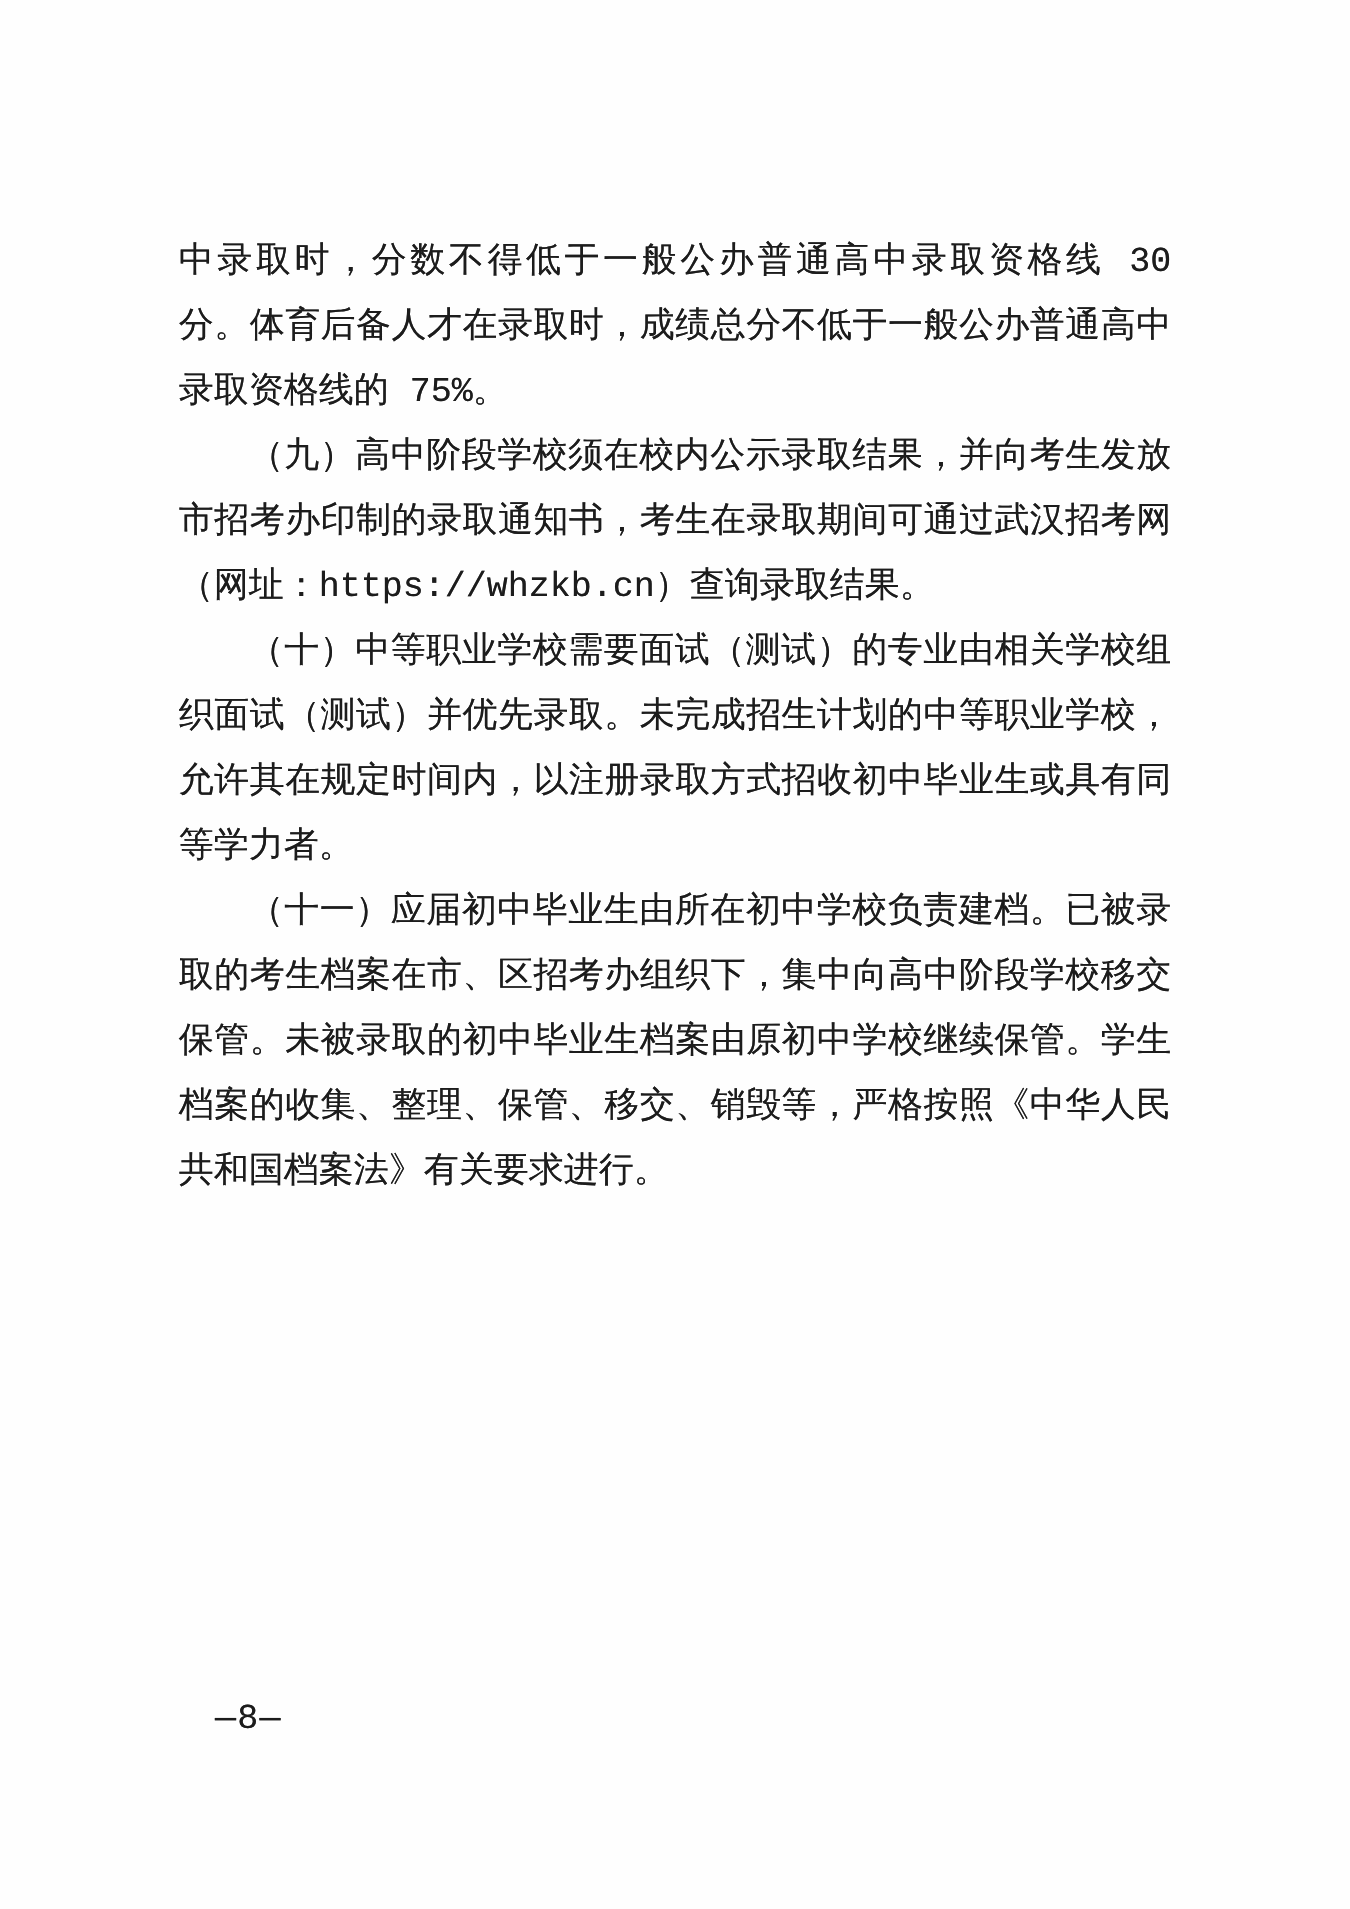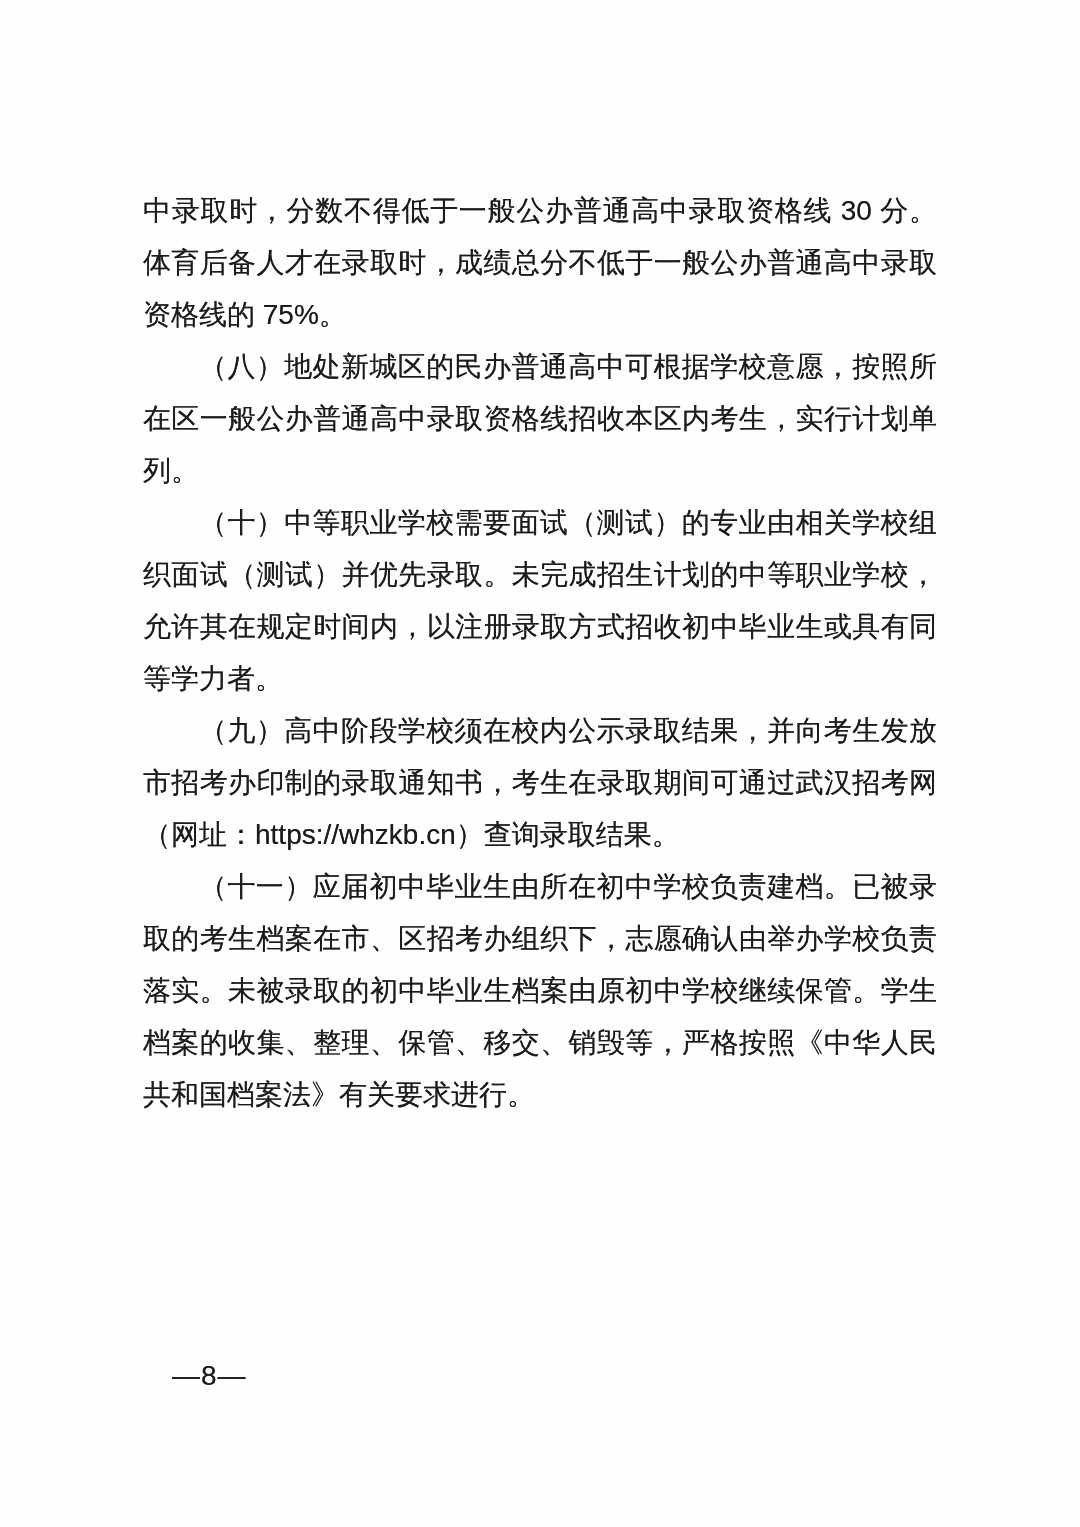--- a/index.html
+++ b/index.html
@@ -6,21 +6,21 @@
     margin: 0;
     padding: 0;
     background: #ffffff;
   }
   .page {
     position: relative;
     width: 1080px;
     height: 1527px;
     background: #fefefe;
     overflow: hidden;
-    font-family: Liberation Sans, sans-serif;
+    font-family: Liberation Mono, monospace;
     color: #1c1c1c;
   }
   .text-block {
     position: absolute;
     left: 143px;
     top: 185px;
     width: 794px;
     font-size: 28px;
     line-height: 52px;
     text-align: justify;
@@ -45,19 +45,18 @@
     color: #1c1c1c;
     text-shadow: 0 0 0.5px rgba(20,20,20,0.75);
   }
 </style>
 </head>
 <body>
 
 <div class="page">
   <div class="text-block">
     <p class="para continuation">中录取时，分数不得低于一般公办普通高中录取资格线 30 分。体育后备人才在录取时，成绩总分不低于一般公办普通高中录取资格线的 75%。</p>
-    <p class="para">（八）地处新城区的民办普通高中可根据学校意愿，按照所在区一般公办普通高中录取资格线招收本区内考生，实行计划单列。</p>
+    <p class="para">（九）高中阶段学校须在校内公示录取结果，并向考生发放市招考办印制的录取通知书，考生在录取期间可通过武汉招考网（网址：https://whzkb.cn）查询录取结果。</p>
     <p class="para">（十）中等职业学校需要面试（测试）的专业由相关学校组织面试（测试）并优先录取。未完成招生计划的中等职业学校，允许其在规定时间内，以注册录取方式招收初中毕业生或具有同等学力者。</p>
-    <p class="para">（九）高中阶段学校须在校内公示录取结果，并向考生发放市招考办印制的录取通知书，考生在录取期间可通过武汉招考网（网址：https://whzkb.cn）查询录取结果。</p>
-    <p class="para">（十一）应届初中毕业生由所在初中学校负责建档。已被录取的考生档案在市、区招考办组织下，志愿确认由举办学校负责落实。未被录取的初中毕业生档案由原初中学校继续保管。学生档案的收集、整理、保管、移交、销毁等，严格按照《中华人民共和国档案法》有关要求进行。</p>
+    <p class="para">（十一）应届初中毕业生由所在初中学校负责建档。已被录取的考生档案在市、区招考办组织下，集中向高中阶段学校移交保管。未被录取的初中毕业生档案由原初中学校继续保管。学生档案的收集、整理、保管、移交、销毁等，严格按照《中华人民共和国档案法》有关要求进行。</p>
   </div>
   <div class="page-number">—8—</div>
 </div>
 
 </body></html>

